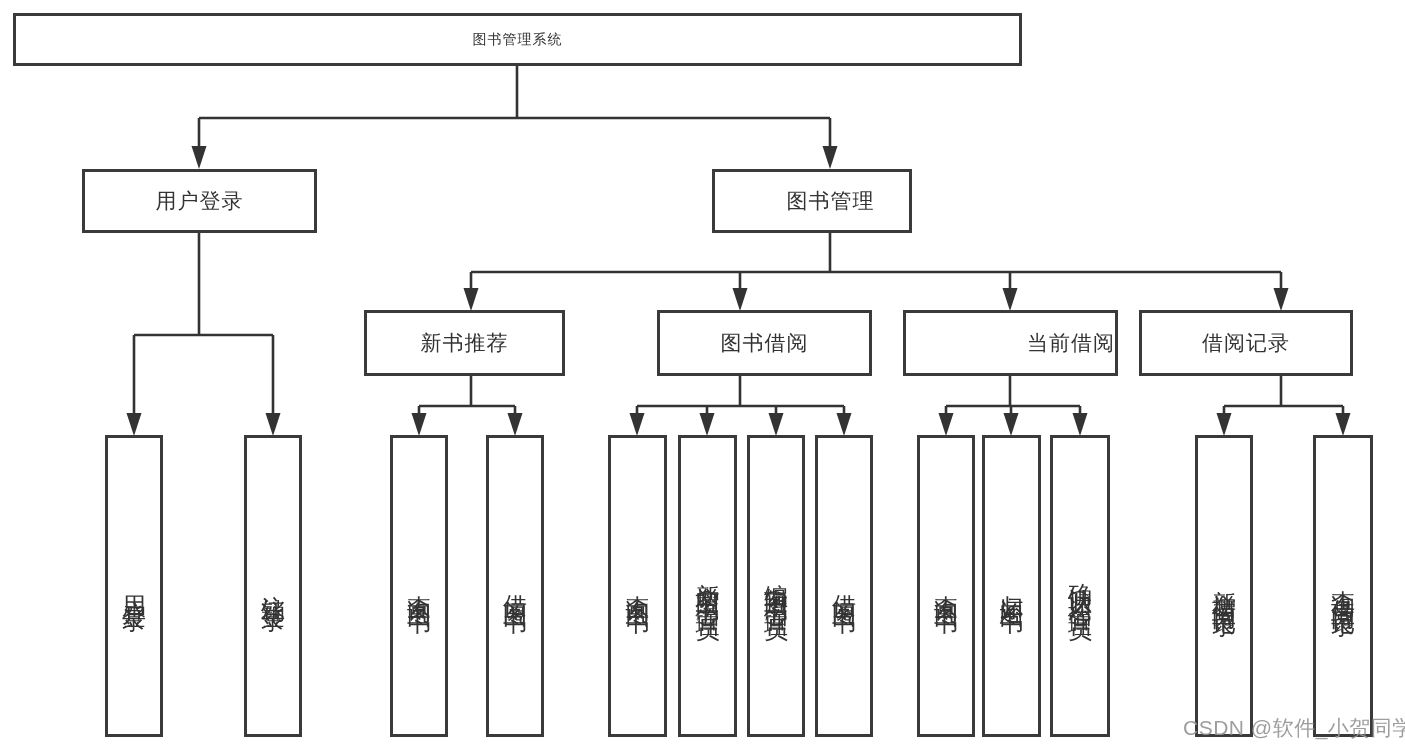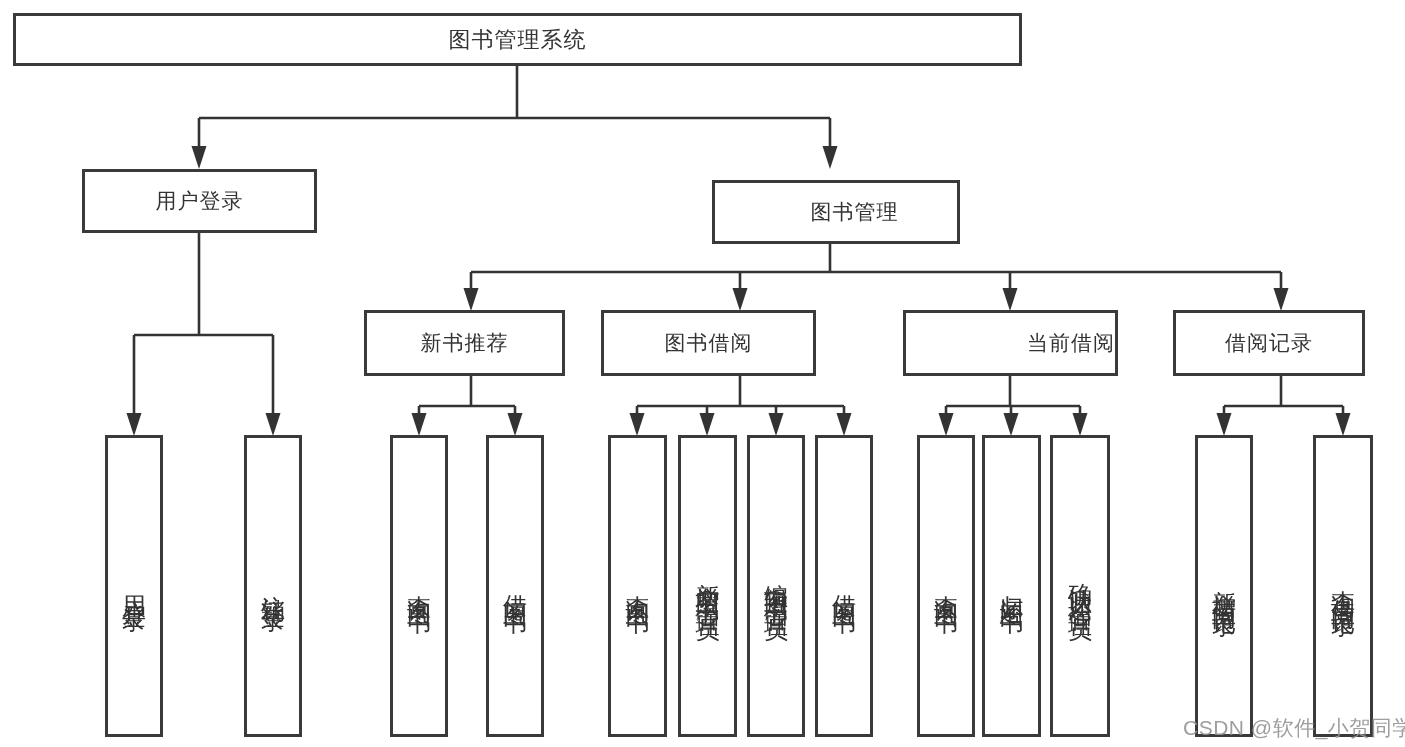--- a/index.html
+++ b/index.html
@@ -22,21 +22,21 @@
     box-sizing: border-box;
     background: #ffffff;
     border: 3px solid #3a3a3a;
     display: flex;
     align-items: center;
     justify-content: center;
     color: #333333;
     z-index: 2;
   }
   .hnode { font-size: 21px; letter-spacing: 1px; }
-  .root-node { font-size: 22px; }
+  .root-node { font-size: 14px; }
   .vnode > span {
     writing-mode: vertical-rl;
     text-orientation: mixed;
     font-size: 24px;
     letter-spacing: 5px;
     line-height: 1;
     color: #333333;
   }
   #watermark {
     position: absolute;
@@ -101,34 +101,34 @@
     </g>
   </svg>
 
   <div class="node hnode root-node" style="left:13px; top:13px; width:1009px; height:53px;">
     <span>图书管理系统</span>
   </div>
 
   <div class="node hnode" style="left:82px; top:169px; width:235px; height:64px;">
     <span>用户登录</span>
   </div>
-  <div class="node hnode" style="left:712px; top:180px; width:248px; height:64px;padding-left:37px;">
+  <div class="node hnode" style="left:712px; top:169px; width:200px; height:64px;padding-left:37px;">
     <span>图书管理</span>
   </div>
 
   <div class="node hnode" style="left:364px; top:310px; width:201px; height:66px;">
     <span>新书推荐</span>
   </div>
-  <div class="node hnode" style="left:601px; top:310px; width:215px; height:66px;">
+  <div class="node hnode" style="left:657px; top:310px; width:215px; height:66px;">
     <span>图书借阅</span>
   </div>
   <div class="node hnode" style="left:903px; top:310px; width:215px; height:66px;justify-content:flex-end;">
     <span>当前借阅</span>
   </div>
-  <div class="node hnode" style="left:1173px; top:310px; width:192px; height:66px;">
+  <div class="node hnode" style="left:1139px; top:310px; width:214px; height:66px;">
     <span>借阅记录</span>
   </div>
 
   <div class="node vnode" style="left:105px; top:435px; width:58px; height:302px;">
     <span>用户登录</span>
   </div>
   <div class="node vnode" style="left:244px; top:435px; width:58px; height:302px;">
     <span>注销登录</span>
   </div>
 

